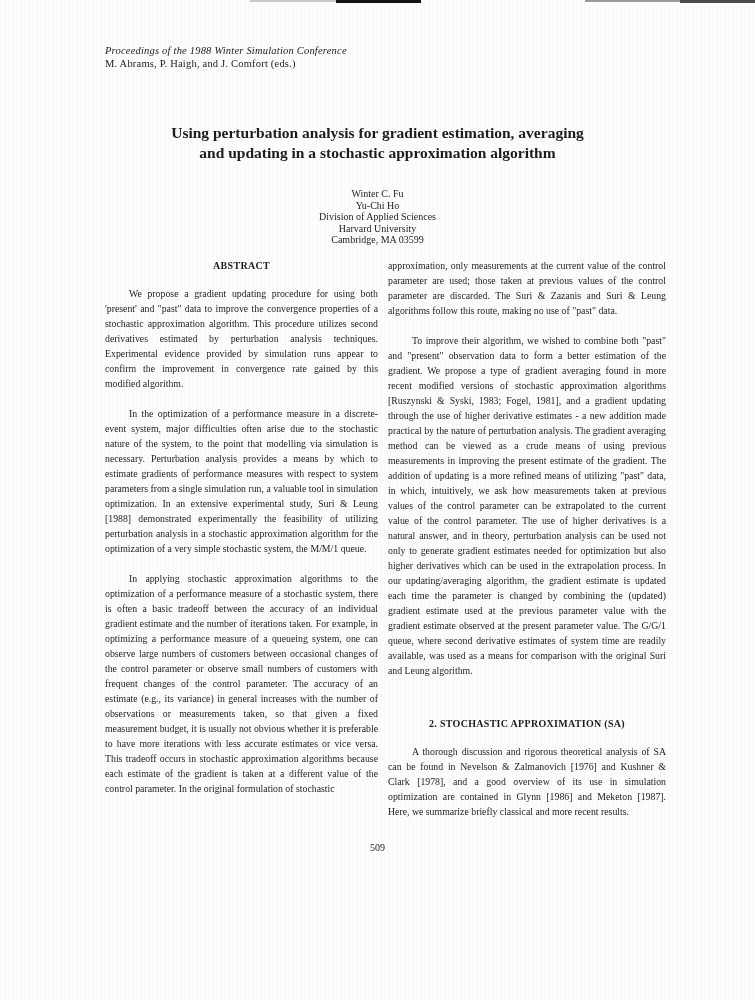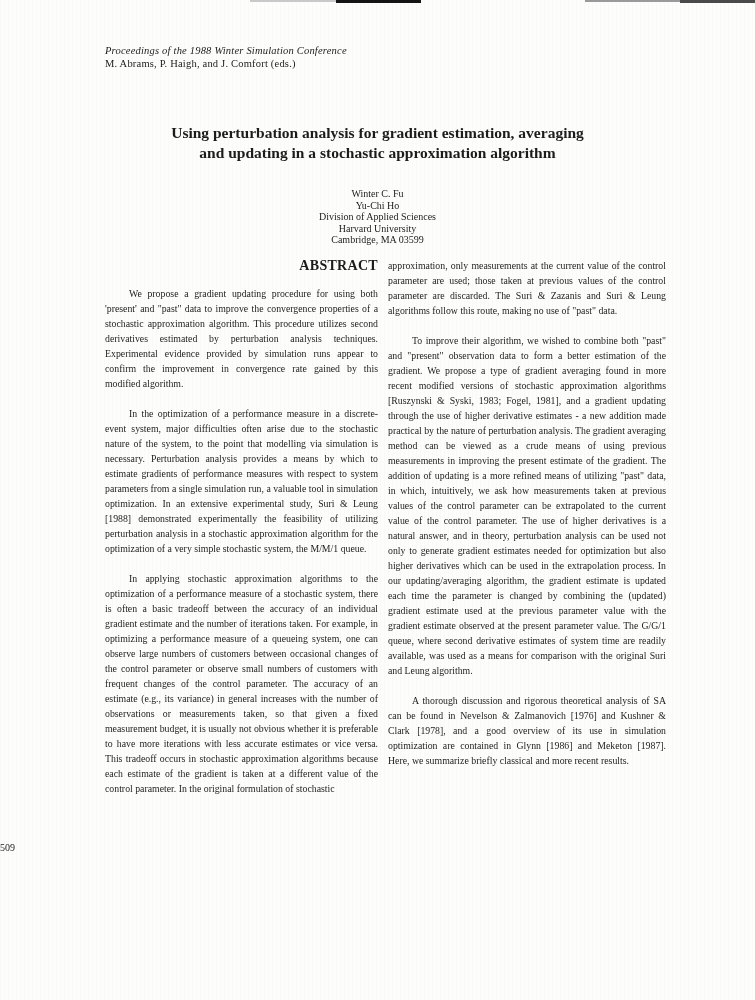--- a/index.html
+++ b/index.html
@@ -61,37 +61,38 @@
     top: 258px;
     font-size: 9.8px;
     line-height: 15px;
     text-align: justify;
   }
   .col.left  { left: 105px; width: 273px; }
   .col.right { left: 388px; width: 278px; }
 
   .sec-heading {
     font-weight: 700;
-    font-size: 14px;
+    font-size: 10px;
     letter-spacing: 0.3px;
-    text-align: right;
+    text-align: center;
     margin: 0 0 13px 0;
   }
   .para {
     margin: 0 0 15px 0;
     text-indent: 24px;
   }
   .para.no-indent { text-indent: 0; }
   .gap-before-section { margin-top: 25px; }
   .gap-before-section2 { margin-top: 38px; }
 
   .page-number {
     position: absolute;
     left: 0; right: 0;
     top: 842px;
+    text-align: center;
     font-size: 10px;
   }
 </style>
 </head>
 <body>
 
 <div class="page">
 
   <div class="artifact a1"></div>
   <div class="artifact a2"></div>
@@ -121,18 +122,19 @@
     <p class="para">We propose a gradient updating procedure for using both 'present' and "past" data to improve the convergence properties of a stochastic approximation algorithm. This procedure utilizes second derivatives estimated by perturbation analysis techniques. Experimental evidence provided by simulation runs appear to confirm the improvement in convergence rate gained by this modified algorithm.</p>
 
     <p class="para">In the optimization of a performance measure in a discrete-event system, major difficulties often arise due to the stochastic nature of the system, to the point that modelling via simulation is necessary. Perturbation analysis provides a means by which to estimate gradients of performance measures with respect to system parameters from a single simulation run, a valuable tool in simulation optimization. In an extensive experimental study, Suri &amp; Leung [1988] demonstrated experimentally the feasibility of utilizing perturbation analysis in a stochastic approximation algorithm for the optimization of a very simple stochastic system, the M/M/1 queue.</p>
     <p class="para">In applying stochastic approximation algorithms to the optimization of a performance measure of a stochastic system, there is often a basic tradeoff between the accuracy of an individual gradient estimate and the number of iterations taken. For example, in optimizing a performance measure of a queueing system, one can observe large numbers of customers between occasional changes of the control parameter or observe small numbers of customers with frequent changes of the control parameter. The accuracy of an estimate (e.g., its variance) in general increases with the number of observations or measurements taken, so that given a fixed measurement budget, it is usually not obvious whether it is preferable to have more iterations with less accurate estimates or vice versa. This tradeoff occurs in stochastic approximation algorithms because each estimate of the gradient is taken at a different value of the control parameter. In the original formulation of stochastic</p>
   </div>
 
   <div class="col right">
     <p class="para no-indent">approximation, only measurements at the current value of the control parameter are used; those taken at previous values of the control parameter are discarded. The Suri &amp; Zazanis and Suri &amp; Leung algorithms follow this route, making no use of "past" data.</p>
     <p class="para">To improve their algorithm, we wished to combine both "past" and "present" observation data to form a better estimation of the gradient. We propose a type of gradient averaging found in more recent modified versions of stochastic approximation algorithms [Ruszynski &amp; Syski, 1983; Fogel, 1981], and a gradient updating through the use of higher derivative estimates - a new addition made practical by the nature of perturbation analysis. The gradient averaging method can be viewed as a crude means of using previous measurements in improving the present estimate of the gradient. The addition of updating is a more refined means of utilizing "past" data, in which, intuitively, we ask how measurements taken at previous values of the control parameter can be extrapolated to the current value of the control parameter. The use of higher derivatives is a natural answer, and in theory, perturbation analysis can be used not only to generate gradient estimates needed for optimization but also higher derivatives which can be used in the extrapolation process. In our updating/averaging algorithm, the gradient estimate is updated each time the parameter is changed by combining the (updated) gradient estimate used at the previous parameter value with the gradient estimate observed at the present parameter value. The G/G/1 queue, where second derivative estimates of system time are readily available, was used as a means for comparison with the original Suri and Leung algorithm.</p>
 
+    <div class="sec-heading gap-before-section2">2. STOCHASTIC APPROXIMATION (SA)</div>
     <p class="para">A thorough discussion and rigorous theoretical analysis of SA can be found in Nevelson &amp; Zalmanovich [1976] and Kushner &amp; Clark [1978], and a good overview of its use in simulation optimization are contained in Glynn [1986] and Meketon [1987]. Here, we summarize briefly classical and more recent results.</p>
   </div>
 
   <div class="page-number">509</div>
 
 </div>
 
 </body></html>

